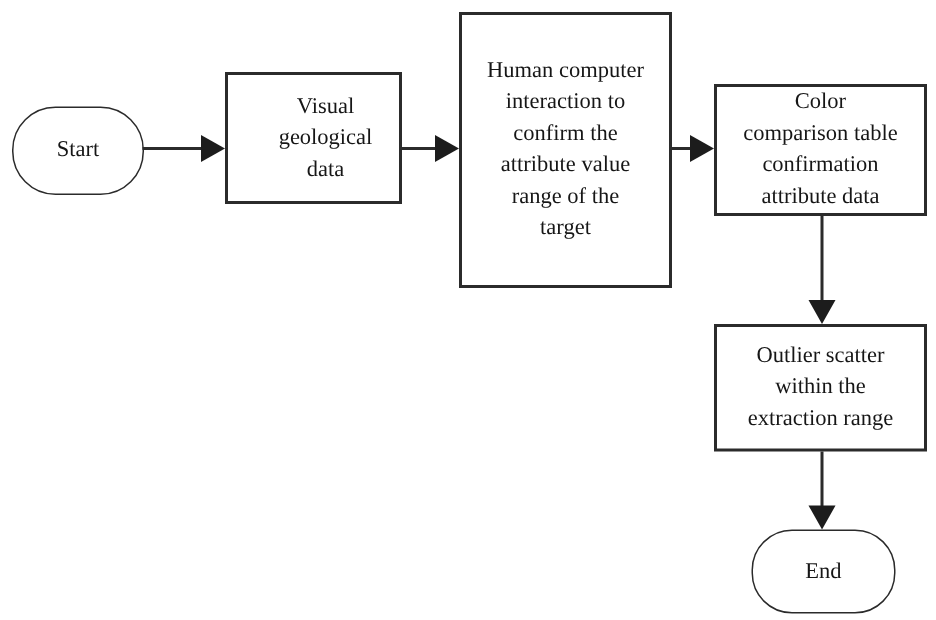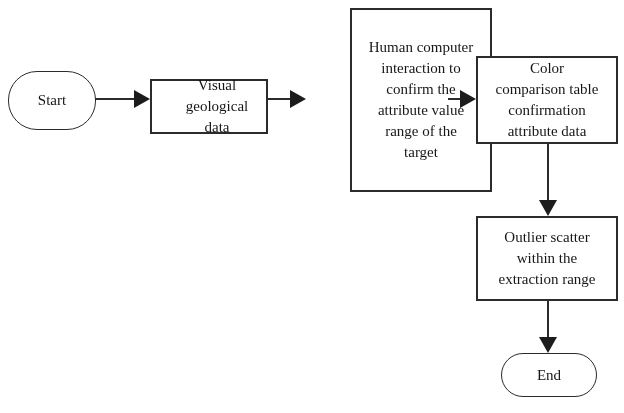--- a/index.html
+++ b/index.html
@@ -25,25 +25,25 @@
     line-height: 21px;
   }
   .node .label {
     white-space: pre-line;
     display: block;
     width: 100%;
   }
   .terminator { border-radius: 29px; border-width: 1.5px; }
   
   .n-start   { left: 8px;   top: 71px;  width: 88px;  height: 59px; align-items: center; }
-  .n-visual  { left: 150px; top: 79px;  width: 118px; height: 55px; padding-left: 16px; }
-  .n-hci     { left: 306px; top: 8px;   width: 142px; height: 184px; margin-left: 44px; }
+  .n-visual  { left: 150px; top: 48px;  width: 118px; height: 88px; padding-left: 16px; }
+  .n-hci     { left: 306px; top: 8px;   width: 142px; height: 184px; }
   .n-color   { left: 476px; top: 56px;  width: 142px; height: 88px; }
   .n-outlier { left: 476px; top: 216px; width: 142px; height: 85px; text-align: center; }
-  .n-end     { left: 501px; top: 353px; width: 96px;  height: 44px; border-radius: 27px; }
+  .n-end     { left: 501px; top: 353px; width: 96px;  height: 56px; border-radius: 27px; }
   
   .edge { position: absolute; background: transparent; }
   .line-h { position: absolute; height: 2px; background: #2b2b2b; }
   .line-v { position: absolute; width: 2px;  background: #2b2b2b; }
   .head-right {
     position: absolute; width: 0; height: 0;
     border-left: 16px solid #1c1c1c;
     border-top: 9px solid transparent;
     border-bottom: 9px solid transparent;
   }

